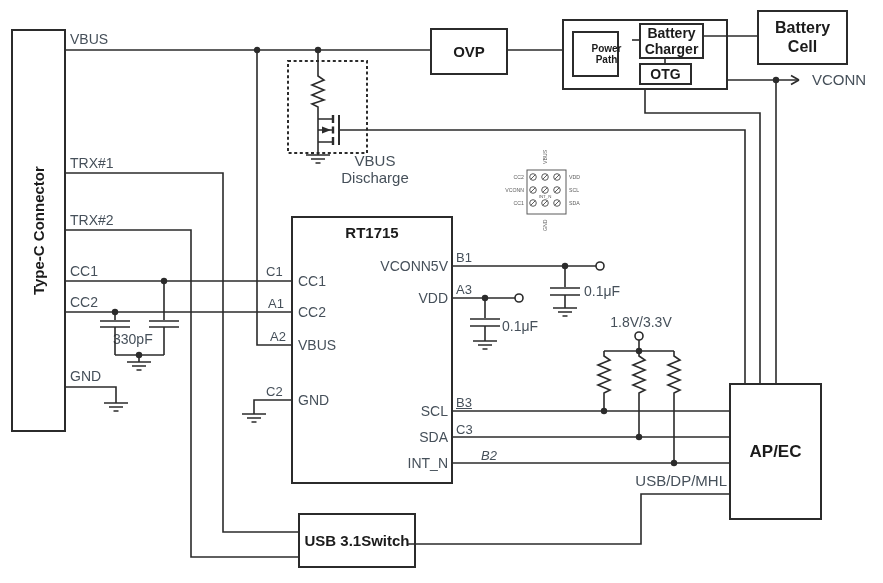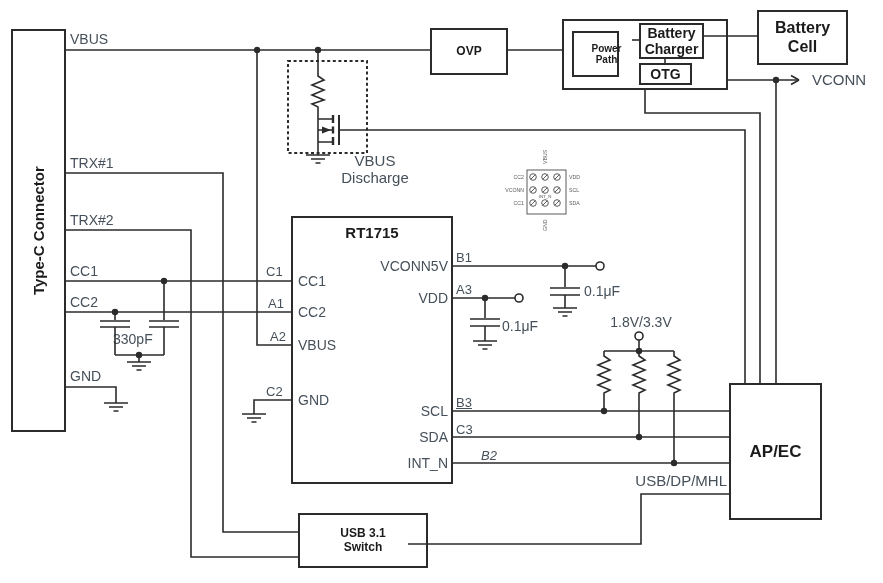--- a/index.html
+++ b/index.html
@@ -9,21 +9,21 @@
   }
   .box {
     position:absolute; box-sizing:border-box; border:2px solid #2b2b2b; background:#ffffff;
     display:flex; align-items:center; justify-content:center; text-align:center;
     font-weight:bold; color:#1b1b1b; line-height:1.15;
   }
   .wl { position:absolute; font-size:14px; color:#46505a; white-space:nowrap; }
   .pd { position:absolute; font-size:13px; color:#46505a; white-space:nowrap; }
   .pin-name { position:absolute; font-size:14px; color:#46505a; white-space:nowrap; }
   .pin-name.right { text-align:right; }
-  .big { font-size:12px; }
+  .big { font-size:15px; }
   .center { text-align:center; }
   .vert-label { transform:rotate(-90deg); white-space:nowrap; font-size:15px; }
   #svg-layer { position:absolute; left:0; top:0; pointer-events:none; }
 </style>
 </head>
 <body>
 
 <div id="stage">
 
   <div class="box" style="left:11px; top:29px; width:55px; height:403px;">
@@ -48,21 +48,21 @@
     <span>OTG</span>
   </div>
 
   <div class="box" style="left:757px; top:10px; width:91px; height:55px; font-size:16px;">
     <span style="width:70px;">Battery Cell</span>
   </div>
 
   <div class="box" style="left:291px; top:216px; width:162px; height:268px;"></div>
   <div class="pd" style="left:291px; top:224px; width:162px; text-align:center; font-size:15px; font-weight:bold; color:#1b1b1b;">RT1715</div>
 
-  <div class="box big" style="left:298px; top:513px; width:130px; height:55px; flex-direction:column;">
+  <div class="box big" style="left:298px; top:513px; width:118px; height:55px; flex-direction:row;">
     <span>USB 3.1</span>
     <span>Switch</span>
   </div>
 
   <div class="box" style="left:729px; top:383px; width:93px; height:137px; font-size:17px;">
     <span>AP/EC</span>
   </div>
 
   <div class="wl" style="left:70px; top:31px;">VBUS</div>
   <div class="wl" style="left:70px; top:155px;">TRX#1</div>

